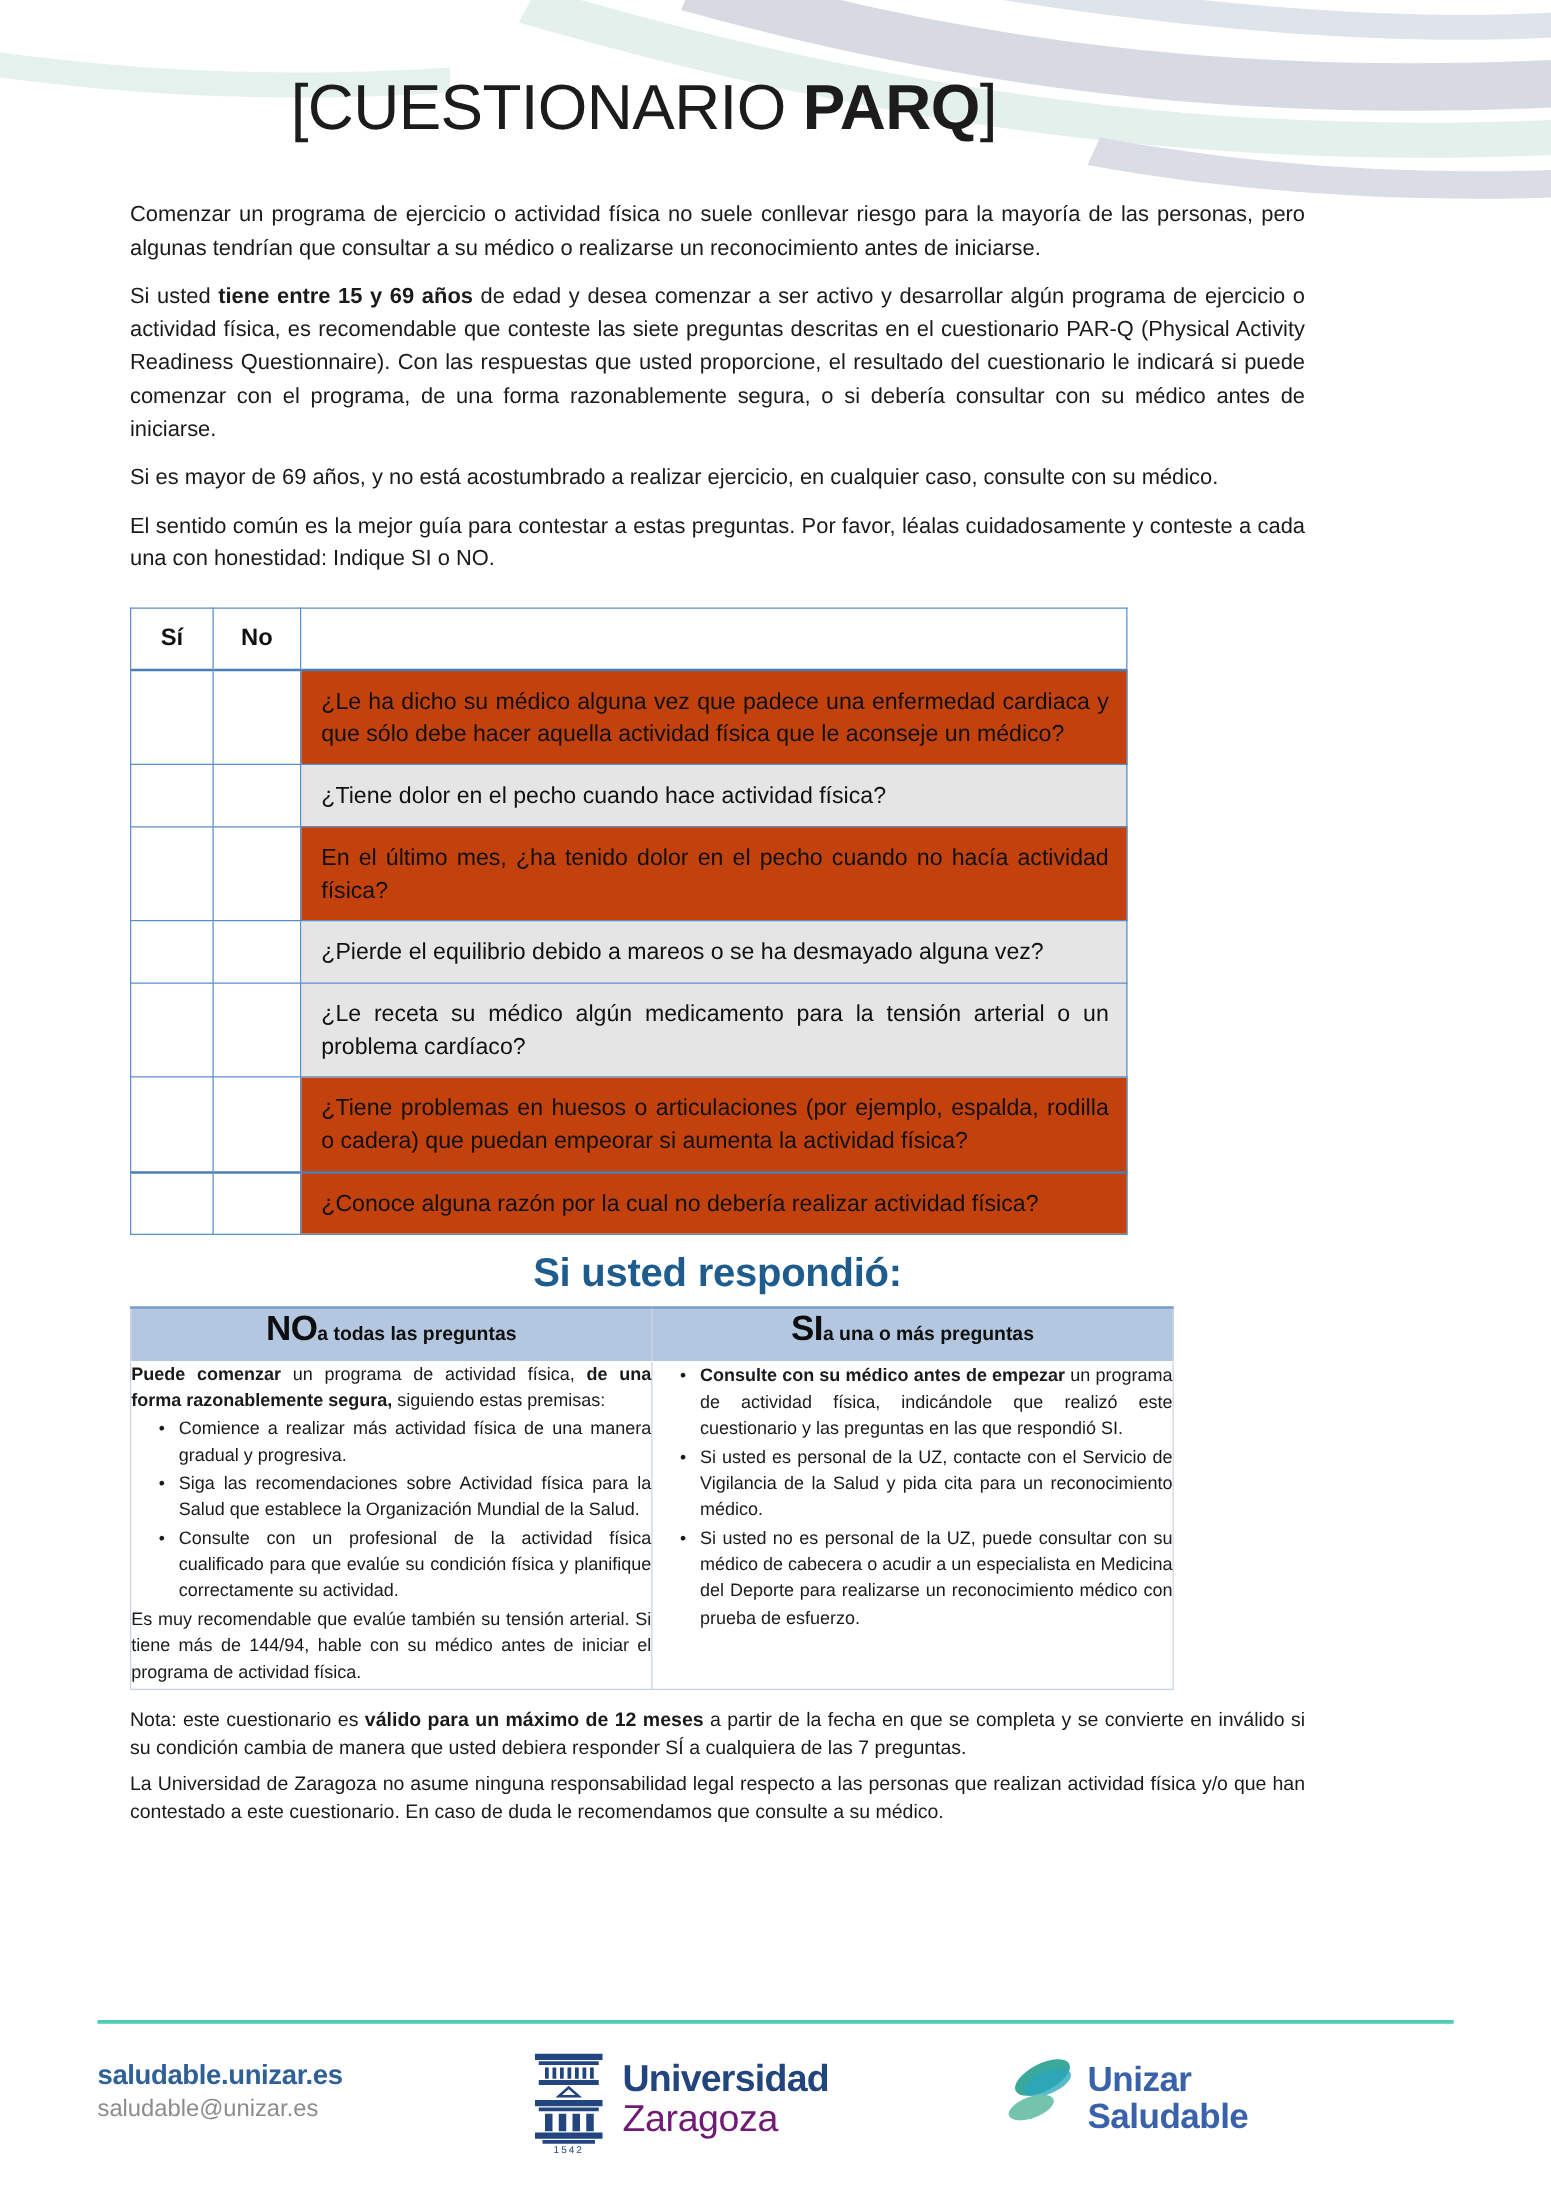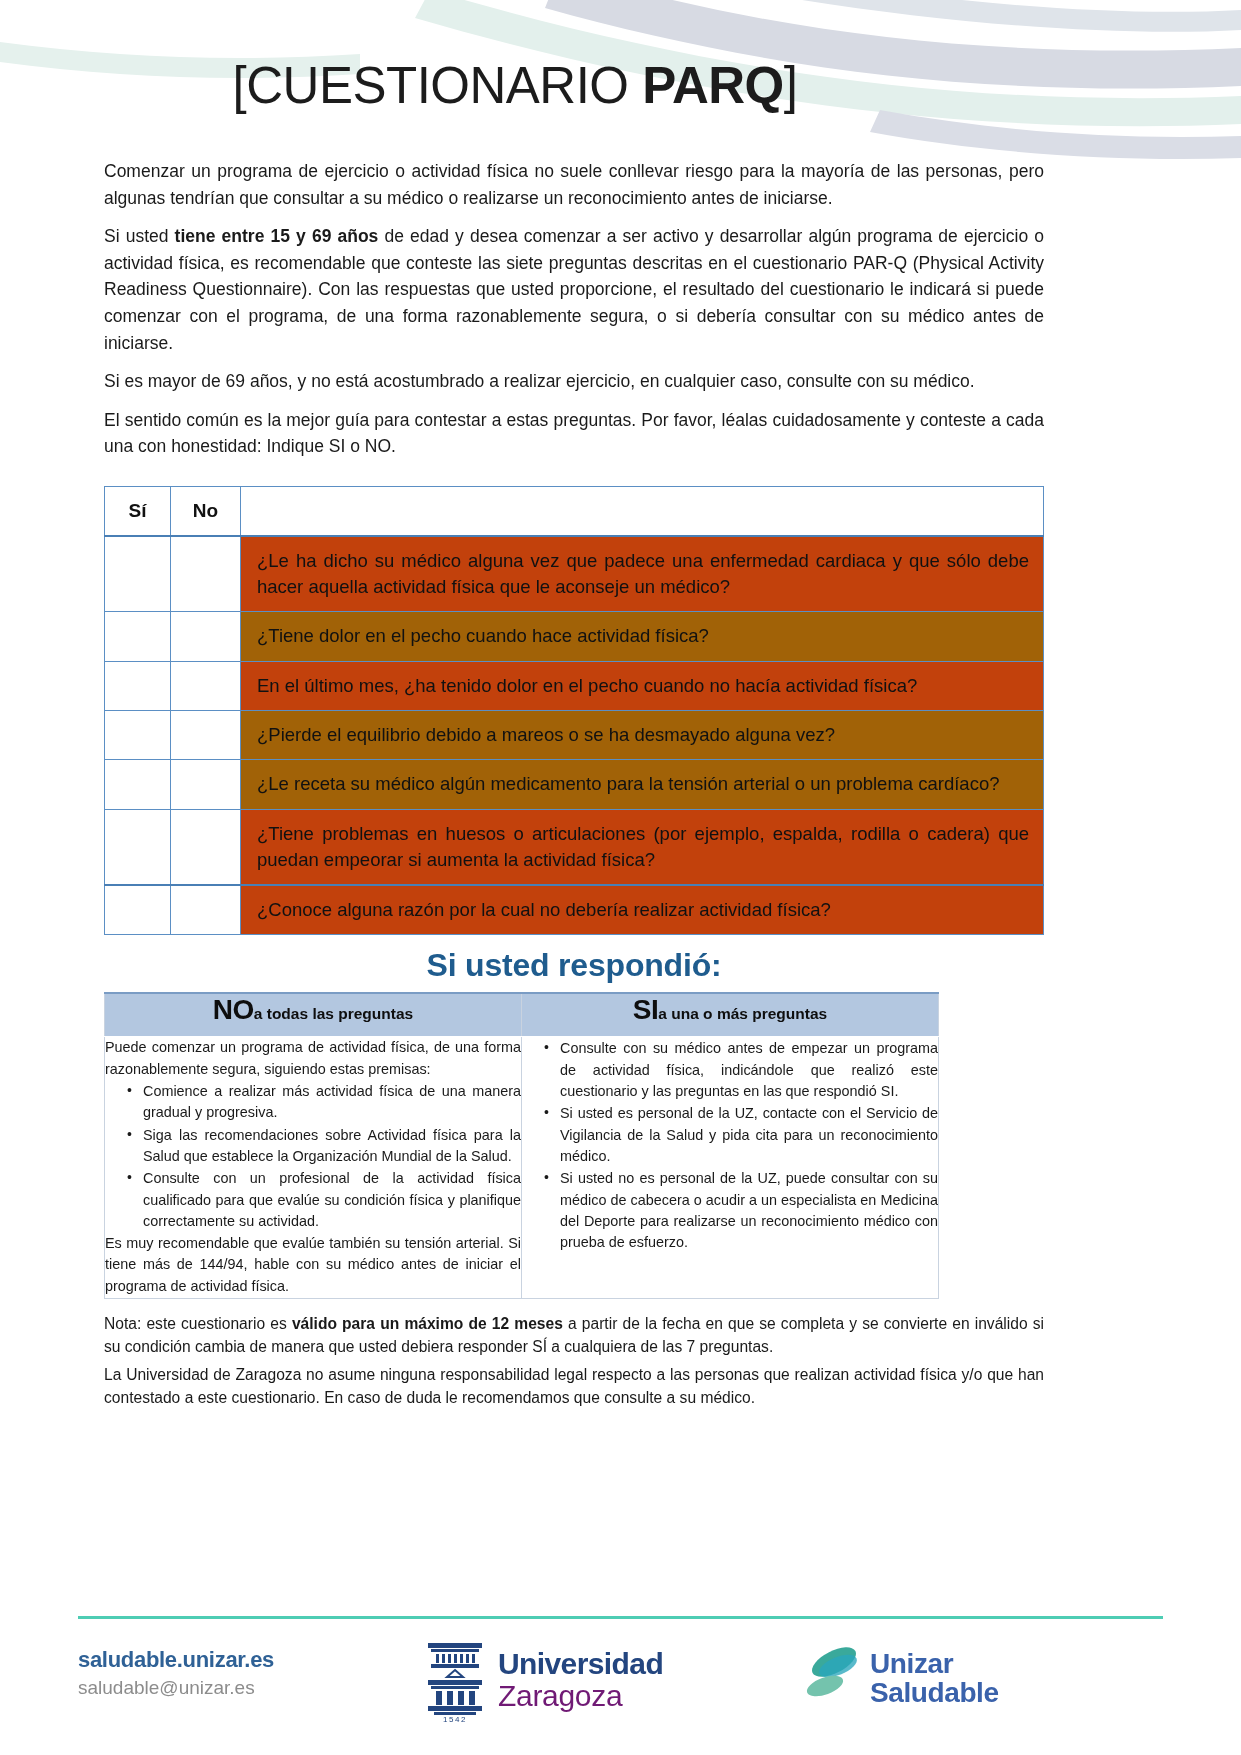--- a/index.html
+++ b/index.html
@@ -58,21 +58,21 @@
     line-height: 1.52;
     text-align: justify;
     color: #1a1a1a;
   }
   p.intro b { font-weight: 700; }
 
   
   .q-table {
     margin-top: 26px;
     border-collapse: collapse;
-    width: 940px;
+    width: 798px;
     table-layout: fixed;
   }
   .q-table td, .q-table th {
     border: 1px solid #5b8fc4;
     padding: 0;
     vertical-align: middle;
   }
   .col-si { width: 66px; }
   .col-no { width: 70px; }
 
@@ -97,21 +97,21 @@
   }
   td.q-text {
     padding: 11px 14px 11px 16px;
     font-family: "Liberation Sans", sans-serif;
     font-size: 18.5px;
     line-height: 1.42;
     text-align: justify;
     color: #111;
   }
   td.q-text.shade { background: #c2410c; }
-  td.q-text.plain { background: #a16207; }
+  td.q-text.plain { background: #e5e5e5; }
   td.q-text.cond {
     font-stretch: condensed;
   }
 
   
   .respondio {
     margin-top: 12px;
     text-align: center;
     font-family: "Liberation Sans", sans-serif;
     font-size: 32px;
@@ -149,21 +149,21 @@
   }
   .a-body {
     padding: 10px 12px 12px 12px;
     font-family: "Liberation Sans", sans-serif;
     font-size: 14.4px;
     line-height: 1.48;
     text-align: justify;
     color: #1a1a1a;
   }
   .a-body p { margin: 0 0 1px 0; text-align: justify; }
-  .a-body b { font-weight: 400; }
+  .a-body b { font-weight: 700; }
   .a-body ul {
     margin: 1px 0 1px 0;
     padding-left: 22px;
     list-style: none;
   }
   .a-body ul li {
     position: relative;
     padding-left: 16px;
     margin-bottom: 1px;
     text-align: justify;

